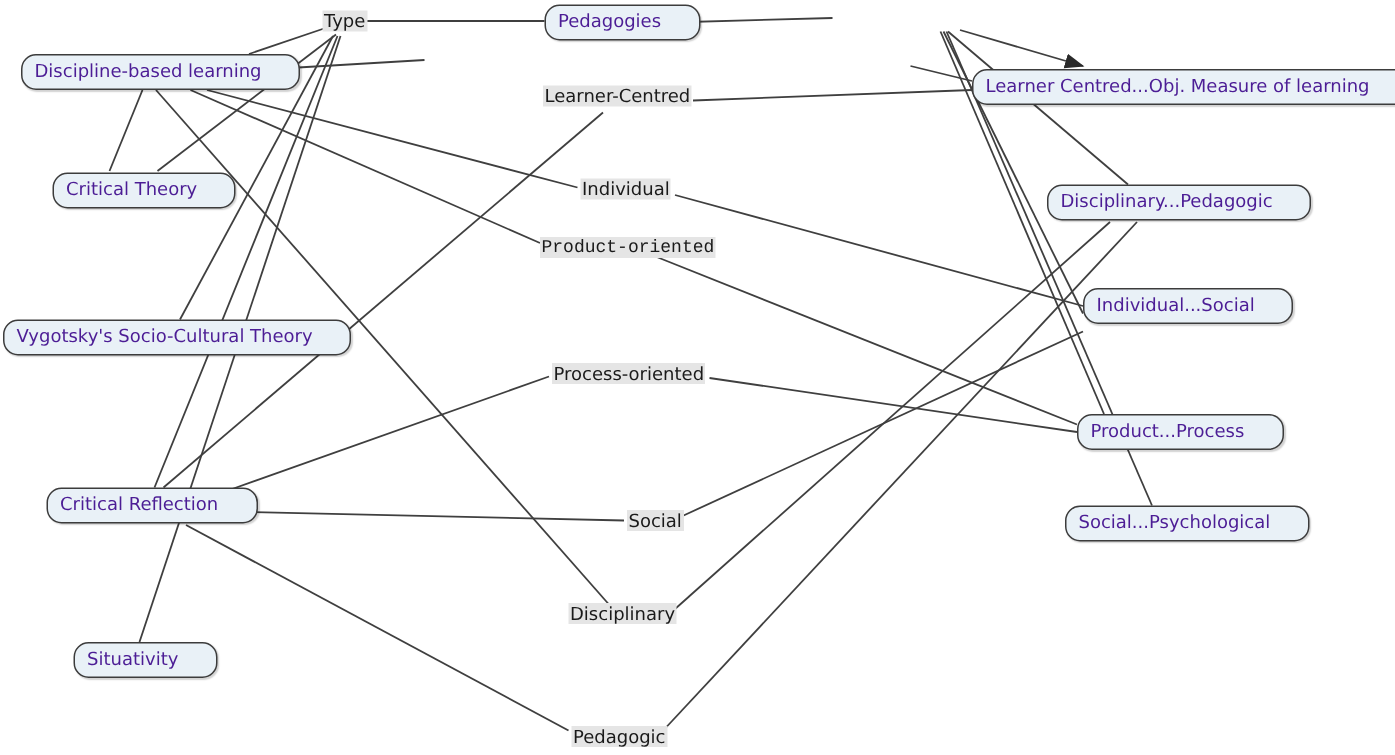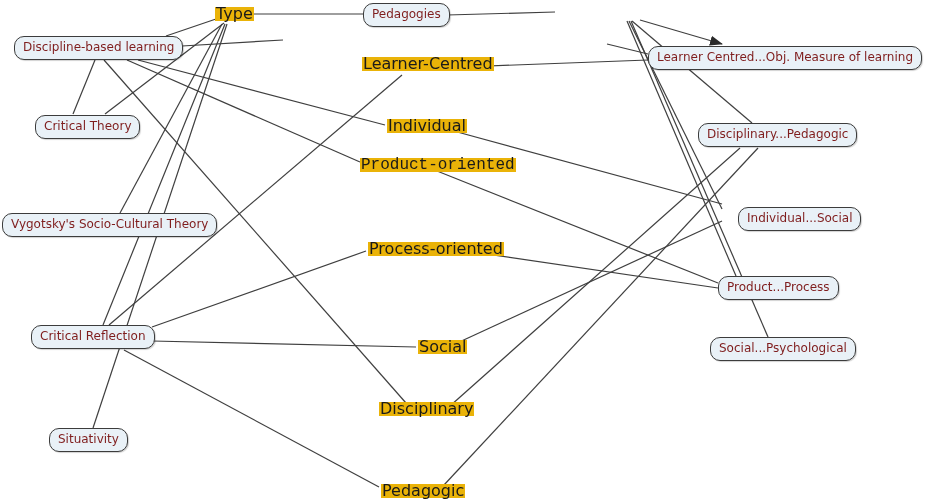--- a/index.html
+++ b/index.html
@@ -10,34 +10,34 @@
     font-family:"DejaVu Sans","Liberation Sans",sans-serif;
     overflow:hidden;
   }
   #edge-layer{position:absolute;left:0;top:0;width:930px;height:503px;}
   .node-box{
     position:absolute;
     box-sizing:border-box;
     background:#e9f1f7;
     border:1px solid #3c3c3c;
     border-radius:10px;
-    padding:3px 8px 4px 8px;
+    padding:3px 25px 4px 8px;
     font-size:12px;
     line-height:15px;
-    color:#7f1d1d;
+    color:#4c1d95;
     white-space:nowrap;
     box-shadow:1px 1px 1px rgba(0,0,0,0.18);
   }
   .node-text{
     position:absolute;
-    font-size:16px;
+    font-size:12px;
     line-height:14px;
     color:#1a1a1a;
     white-space:nowrap;
-    background:#eab308;
+    background:#e5e5e5;
     padding:0 1px;
   }
 </style>
 </head>
 <body>
 
 <div id="stage">
 
   <svg id="edge-layer" viewBox="0 0 930 503" width="930" height="503" xmlns="http://www.w3.org/2000/svg">
     <defs>
@@ -79,21 +79,21 @@
   </svg>
 
   <div class="node-box" style="left: 14px; top: 36px;">Discipline-based learning</div>
   <div class="node-box" style="left: 35px; top: 115px;">Critical Theory</div>
   <div class="node-box" style="left: 2px; top: 213px;">Vygotsky's Socio-Cultural Theory</div>
   <div class="node-box" style="left: 31px; top: 325px;">Critical Reflection</div>
   <div class="node-box" style="left: 49px; top: 428px;">Situativity</div>
   <div class="node-box" style="left: 363px; top: 3px;">Pedagogies</div>
   <div class="node-box" style="left: 648px; top: 46px;">Learner Centred...Obj. Measure of learning</div>
   <div class="node-box" style="left: 698px; top: 123px;">Disciplinary...Pedagogic</div>
-  <div class="node-box" style="left: 722px; top: 207px; margin-left: 16px;">Individual...Social</div>
+  <div class="node-box" style="left: 722px; top: 192px;">Individual...Social</div>
   <div class="node-box" style="left: 718px; top: 276px;">Product...Process</div>
   <div class="node-box" style="left: 710px; top: 337px;">Social...Psychological</div>
 
   <div class="node-text" style="left: 215px; top: 7px;">Type</div>
   <div class="node-text" style="left: 362px; top: 57px;">Learner-Centred</div>
   <div class="node-text" style="left: 387px; top: 119px;">Individual</div>
   <div class="node-text" style="left: 360px; top: 158px; font-family: Liberation Mono, monospace;">Product-oriented</div>
   <div class="node-text" style="left: 368px; top: 242px;">Process-oriented</div>
   <div class="node-text" style="left: 418px; top: 340px;">Social</div>
   <div class="node-text" style="left: 379px; top: 402px;">Disciplinary</div>

